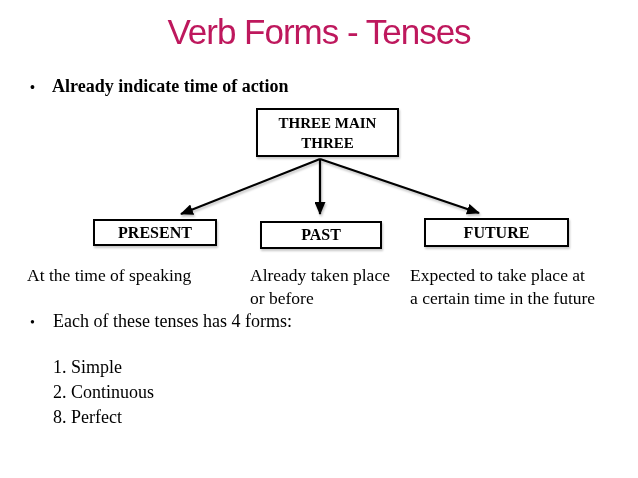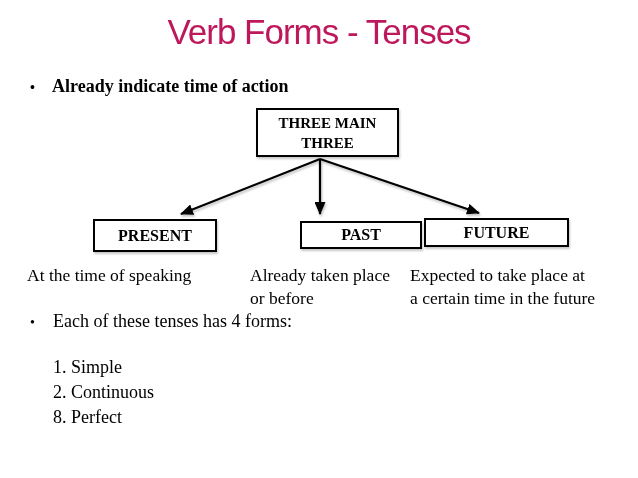--- a/index.html
+++ b/index.html
@@ -50,22 +50,22 @@
     display: flex;
     flex-direction: column;
     align-items: center;
     justify-content: center;
     font-weight: bold;
     text-align: center;
     box-shadow: 1px 2px 2px rgba(0,0,0,0.22);
   }
   .root-box { left: 256px; top: 108px; width: 143px; height: 49px; font-size: 15px; line-height: 20px; }
   .child-box { font-size: 16px; }
-  .box-present { left: 93px;  top: 219px; width: 124px; height: 33px; }
-  .box-past   { left: 260px; top: 221px; width: 122px; height: 28px; margin-left: 40px; }
+  .box-present { left: 93px;  top: 219px; width: 124px; height: 27px; }
+  .box-past   { left: 260px; top: 221px; width: 122px; height: 28px; }
   .box-future { left: 424px; top: 218px; width: 145px; height: 29px; }
   .arrows { position: absolute; left: 0; top: 0; width: 638px; height: 478px; pointer-events: none; }
   .desc {
     position: absolute;
     font-size: 17.5px;
     line-height: 23px;
     white-space: nowrap;
   }
   .desc-present { left: 27px;  top: 264px; text-align: right; }
   .desc-past    { left: 250px; top: 264px; }

